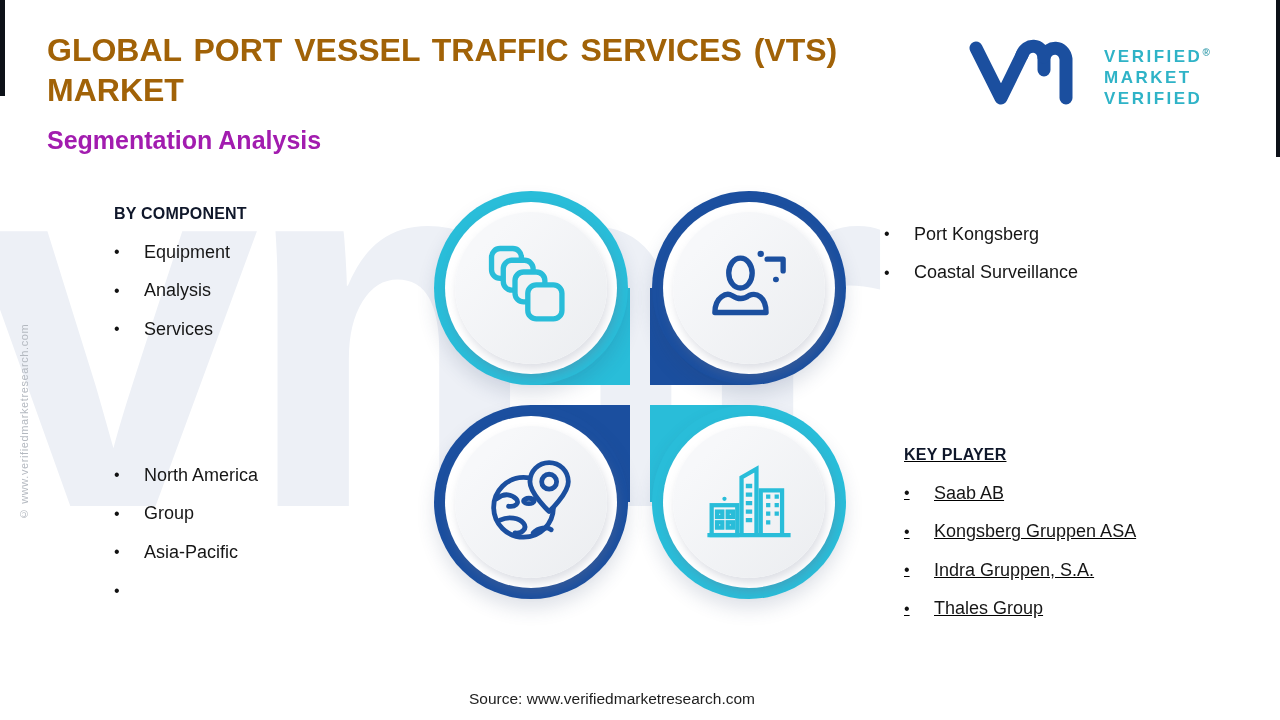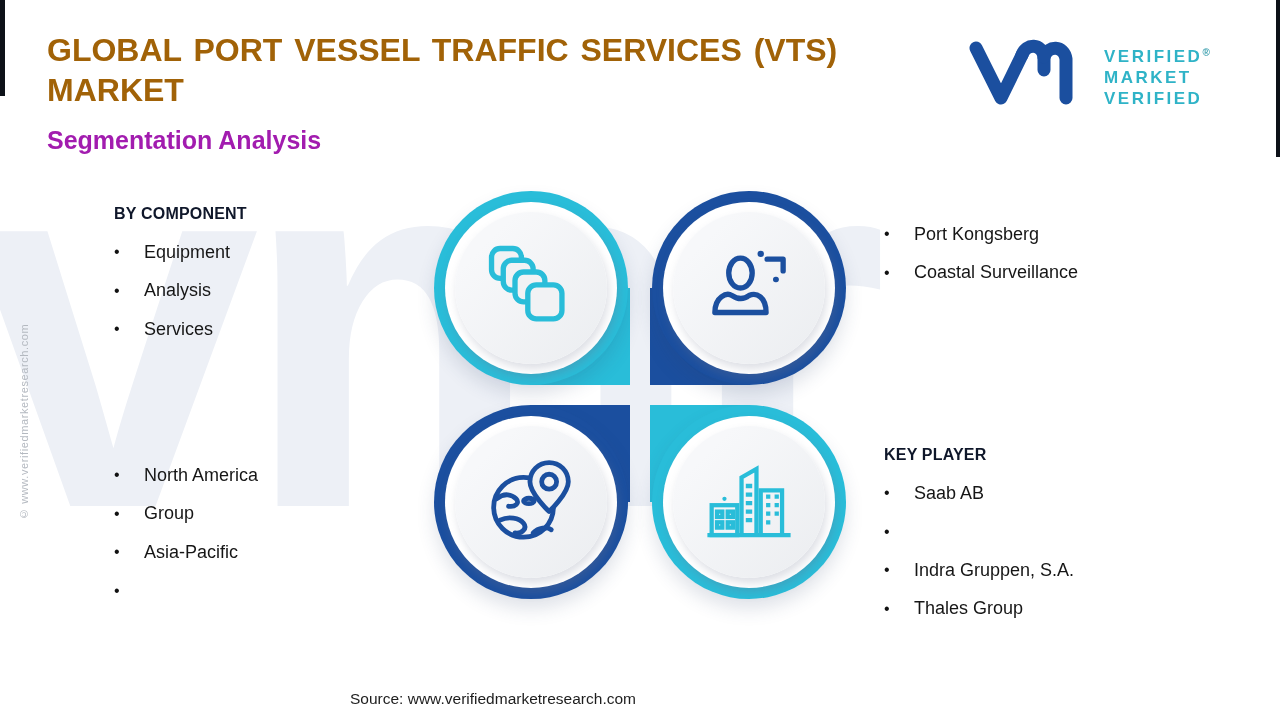--- a/index.html
+++ b/index.html
@@ -42,21 +42,21 @@
   .icon{z-index:5;width:96px;height:96px;}
 
   
   .section{z-index:5;}
   .section h2{margin:0;font-size:16px;font-weight:bold;color:#0f172a;letter-spacing:.2px;}
   .section ul{list-style:none;margin:10px 0 0 0;padding:0;}
   .section li{display:flex;align-items:center;height:38.5px;font-size:18px;color:#161616;}
   .section li .bullet{width:30px;color:#111;font-size:16px;}
 
   
-  .source{left:350px;top:690px;width:524px;text-align:left;font-size:15.5px;color:#1d1d1d;z-index:5;}
+  .source{left:350px;top:690px;width:524px;text-align:center;font-size:15.5px;color:#1d1d1d;z-index:5;}
   .copyright{left:18px;top:280px;height:240px;writing-mode:vertical-rl;transform:rotate(180deg);
              font-size:11px;letter-spacing:.6px;color:#b4b9c0;z-index:5;}
 </style>
 </head>
 <body>
 
 <div class="abs watermark">vmr</div>
 
 <div class="abs edge-left"></div>
 <div class="abs edge-right"></div>
@@ -187,29 +187,30 @@
     <li>
         <span class="bullet">•</span>
         <span>Asia-Pacific</span>
       </li>
     <li>
         <span class="bullet">•</span>
       </li>
   </ul>
 </div>
 
-<div class="abs section" style="left:884px;top:446px;">
+<div class="abs section" style="left:904px;top:446px;text-decoration:underline;">
   <h2>KEY PLAYER</h2>
   <ul>
     <li>
         <span class="bullet">•</span>
         <span>Saab AB</span>
       </li>
     <li>
         <span class="bullet">•</span>
+        <span>Kongsberg Gruppen ASA</span>
       </li>
     <li>
         <span class="bullet">•</span>
         <span>Indra Gruppen, S.A.</span>
       </li>
     <li>
         <span class="bullet">•</span>
         <span>Thales Group</span>
       </li>
   </ul>

